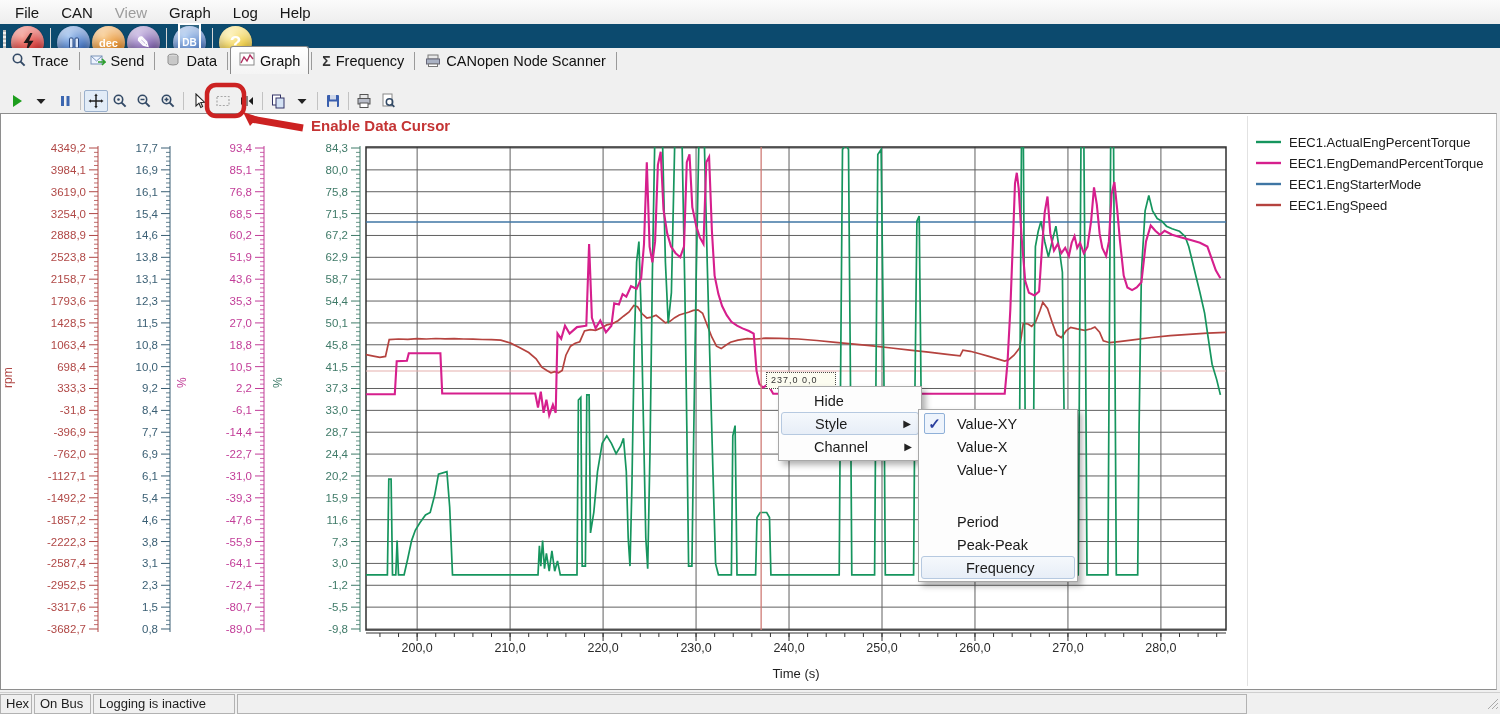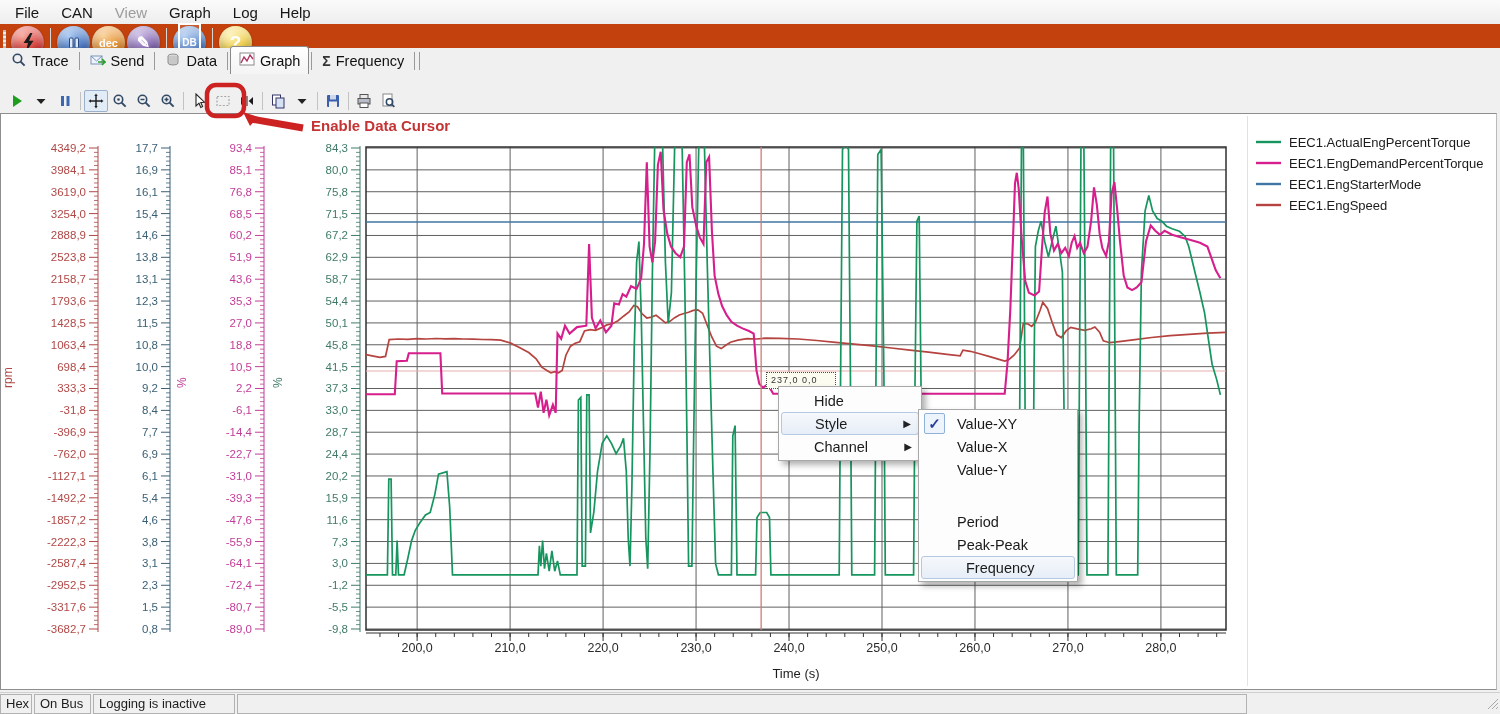--- a/index.html
+++ b/index.html
@@ -5,21 +5,21 @@
   html,body{margin:0;padding:0}
   body{width:1500px;height:714px;position:relative;overflow:hidden;
        font-family:"Liberation Sans",sans-serif;background:#f0f0f0;}
   
   .menubar{position:absolute;top:0;left:0;width:1500px;height:24px;display:flex;align-items:center;
            padding-left:4px;background:linear-gradient(#fbfbfb,#ededed);font-size:15px;color:#161616;box-sizing:border-box}
   .mi{padding:2px 11px;cursor:default}
   .mi.disabled{color:#9c9c9c}
   
   .toolbar{position:absolute;top:24px;left:0;width:1500px;height:38px;display:flex;align-items:center;
-           background:#c2410c;border-bottom:1px solid #e3e3e3;box-sizing:border-box}
+           background:#0c4a6e;border-bottom:1px solid #e3e3e3;box-sizing:border-box}
   .tgrip{width:6px;height:26px;margin:0 4px 0 3px;background:repeating-linear-gradient(#bbb 0 2px,#f0f0f0 2px 4px);width:3px}
   .circ{width:33px;height:33px;border-radius:50%;margin:0 1px;display:flex;align-items:center;justify-content:center;
         color:#fff;font-weight:bold;box-shadow:inset 0 7px 8px rgba(255,255,255,.5),inset 0 -7px 9px rgba(0,0,0,.28),0 1px 2px rgba(0,0,0,.35)}
   .c-red{background:radial-gradient(circle at 35% 30%,#f49a8e,#d32222 72%)}
   .c-blue{background:radial-gradient(circle at 35% 30%,#9dc0ee,#2e62b8 72%)}
   .c-orange{background:radial-gradient(circle at 35% 30%,#f8c98a,#e07f14 72%)}
   .c-purple{background:radial-gradient(circle at 35% 30%,#c5b2e2,#6f4fa0 72%)}
   .c-yellow{background:radial-gradient(circle at 35% 30%,#fdf0b0,#ecc322 72%)}
   .msep{width:1px;height:30px;background:#d6d6d6;margin:0 5px}
   .dbbox{border:2px solid #fff;border-radius:0;font-size:10px;padding:12px 2px;background:rgba(255,255,255,.15)}
@@ -130,20 +130,28 @@
           <polyline points="2,12 5,6 8,10 11,4 14,8" fill="none" stroke="#b03060" stroke-width="1.4"></polyline>
         </svg></span>
       <span>Graph</span>
     </div>
     <div class="tsep"></div>
     <div class="tab">
       <span class="sig">Σ</span>
       <span>Frequency</span>
     </div>
     <div class="tsep"></div>
+    <div class="tab">
+      <span><svg width="16" height="16" viewBox="0 0 16 16">
+          <rect x="3" y="3" width="10" height="4" fill="#e8e8e8" stroke="#777"></rect>
+          <rect x="1.5" y="7" width="13" height="5" fill="#aab2c4" stroke="#667"></rect>
+          <rect x="3.5" y="12" width="9" height="2.5" fill="#fff" stroke="#777"></rect>
+        </svg></span>
+      <span>CANopen Node Scanner</span>
+    </div>
     <div class="tsep"></div>
   </div>
 <div class="graphbar" id="graphbar">
     <div class="tbtn">
       <svg width="16" height="16" viewBox="0 0 16 16">
         <polygon points="4,2 13,8 4,14" fill="#1d9e1d"></polygon>
       </svg>
     </div>
     <div class="tbtn">
       <svg width="16" height="16" viewBox="0 0 16 16">

